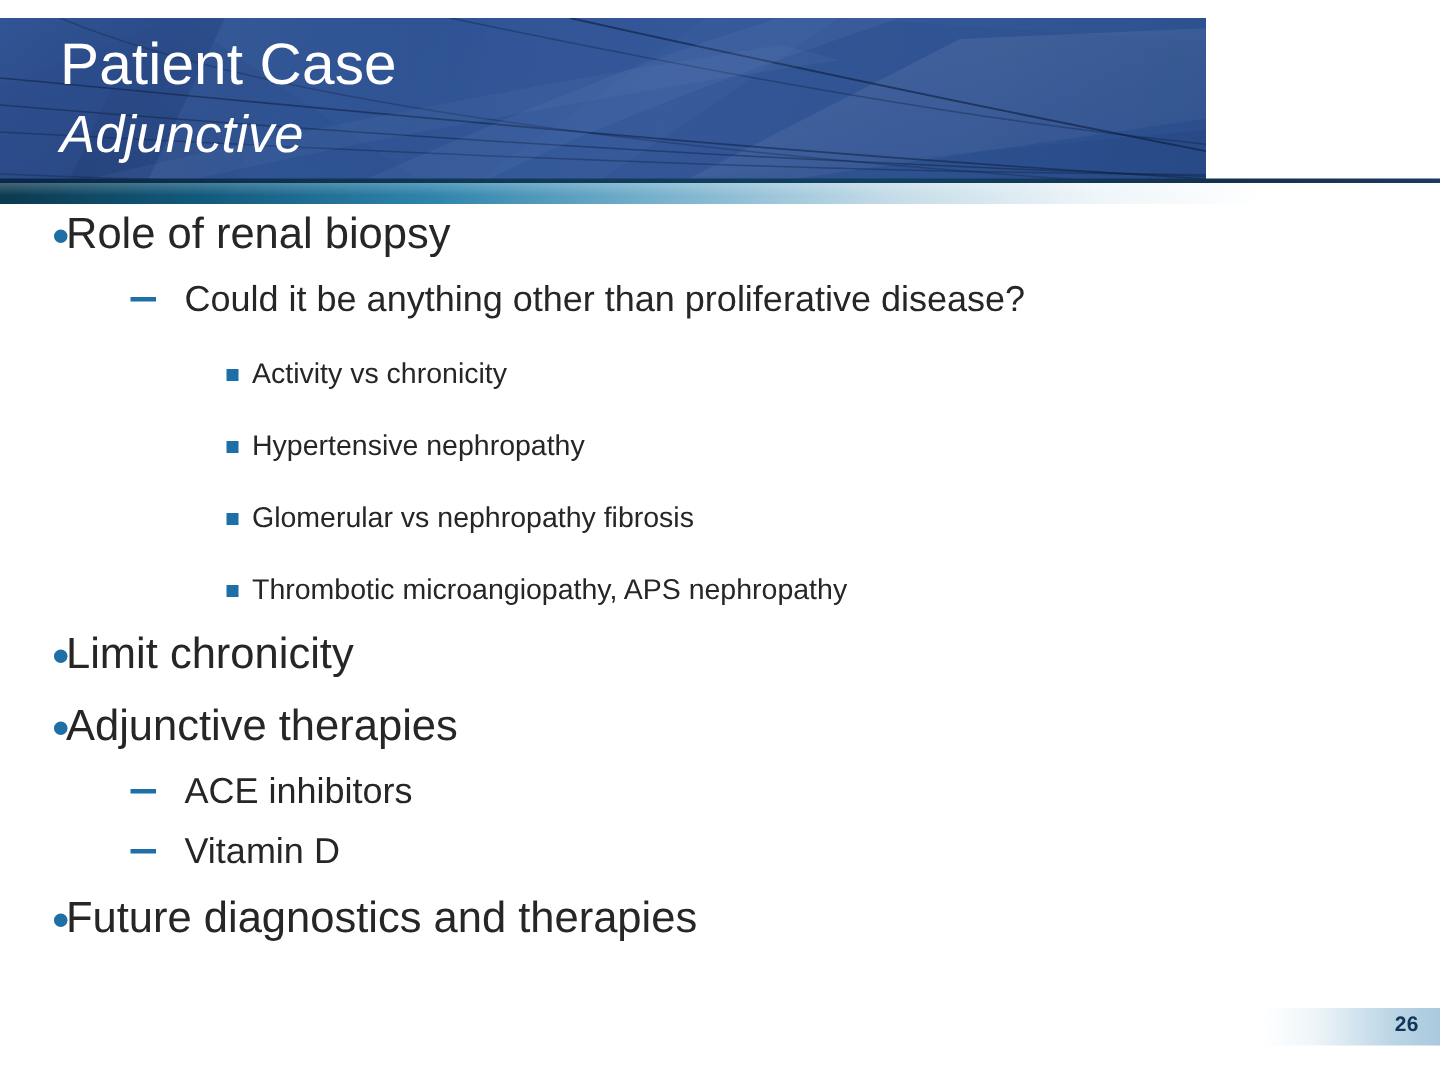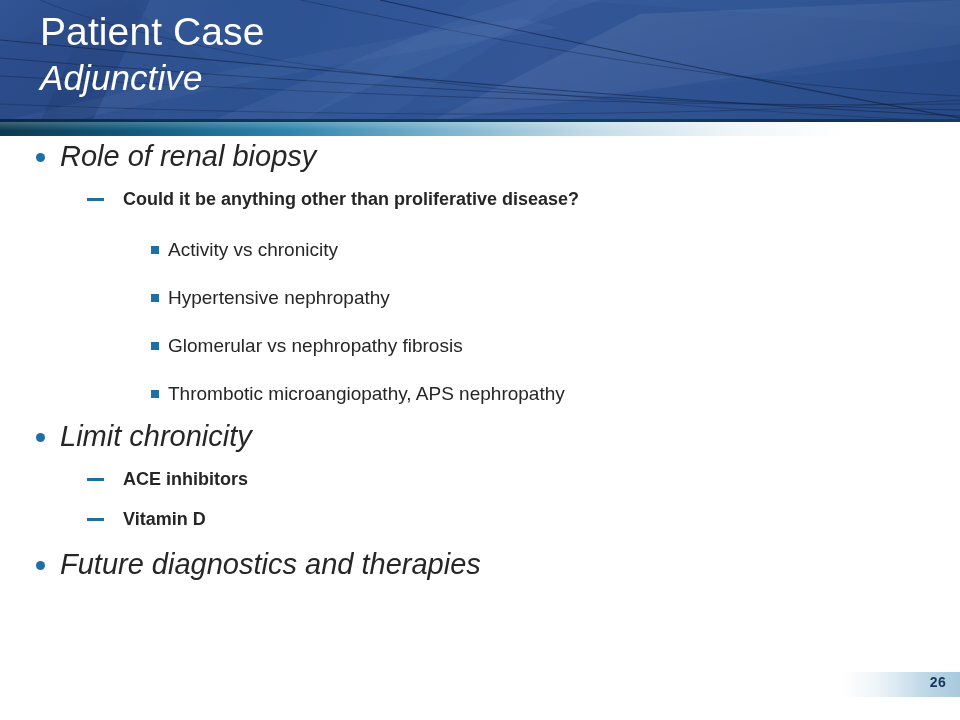--- a/index.html
+++ b/index.html
@@ -20,22 +20,22 @@
     width: 960px;
     height: 720px;
     background: #ffffff;
     overflow: hidden;
   }
 
   
   .header {
     position: absolute;
     left: 0;
-    top: 0;
-    width: 960px;
+    top: 12px;
+    width: 804px;
     height: 122px;
     overflow: hidden;
     background: linear-gradient(105deg, #26457e 0%, #2d5290 28%, #35589a 55%, #2f5391 78%, #274a86 100%);
   }
   .header-art {
     position: absolute;
     left: 0;
     top: 0;
     width: 960px;
     height: 122px;
@@ -112,44 +112,42 @@
   }
 
   .bullet {
     position: relative;
     display: block;
     color: #262626;
   }
 
   
   .lvl1 {
-    padding-left: 60px;
+    padding-left: 44px;
     font-size: 29px;
     line-height: 33px;
     margin-top: 15px;
-    font-style: italic;
   }
   .lvl1:first-child { margin-top: 0; }
   .lvl1 .mark {
     position: absolute;
     left: 36px;
     top: 13px;
     width: 9px;
     height: 9px;
     border-radius: 50%;
     background: #1d6fa5;
   }
 
   
   .lvl2 {
     padding-left: 123px;
-    font-size: 18px;
+    font-size: 24px;
     line-height: 27px;
     margin-top: 13px;
-    font-weight: bold;
   }
   .lvl2 .mark {
     position: absolute;
     left: 87px;
     top: 12px;
     width: 17px;
     height: 3px;
     background: #1d6fa5;
   }
 
@@ -279,20 +277,24 @@
     <div class="bullet lvl3">
       <span class="mark"></span>
       <span class="bullet-text">Thrombotic microangiopathy, APS nephropathy</span>
     </div>
 
     <div class="bullet lvl1">
       <span class="mark"></span>
       <span class="bullet-text">Limit chronicity</span>
     </div>
 
+    <div class="bullet lvl1">
+      <span class="mark"></span>
+      <span class="bullet-text">Adjunctive therapies</span>
+    </div>
 
     <div class="bullet lvl2">
       <span class="mark"></span>
       <span class="bullet-text">ACE inhibitors</span>
     </div>
 
     <div class="bullet lvl2">
       <span class="mark"></span>
       <span class="bullet-text">Vitamin D</span>
     </div>

